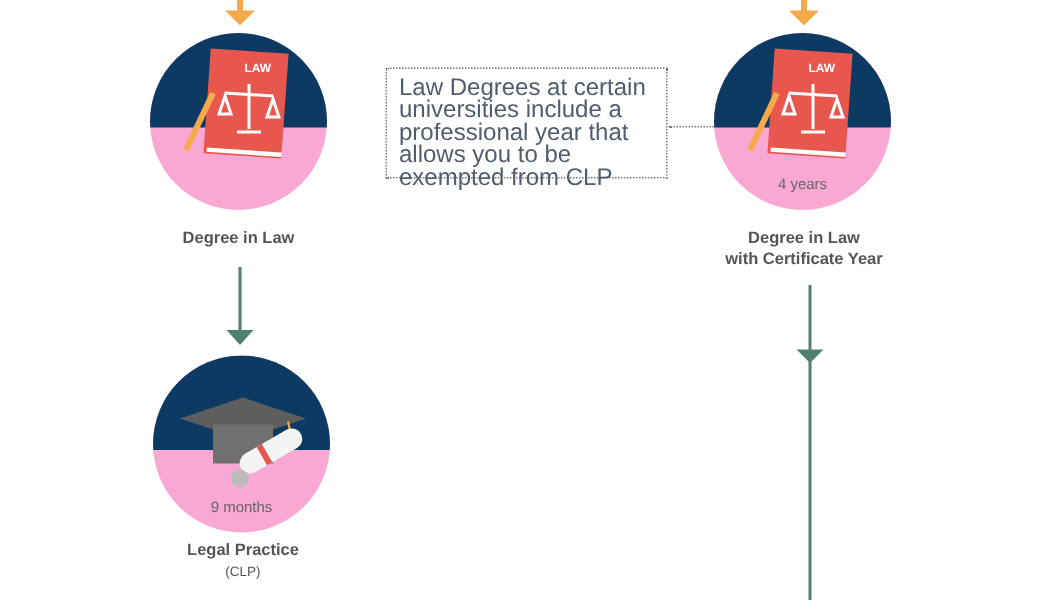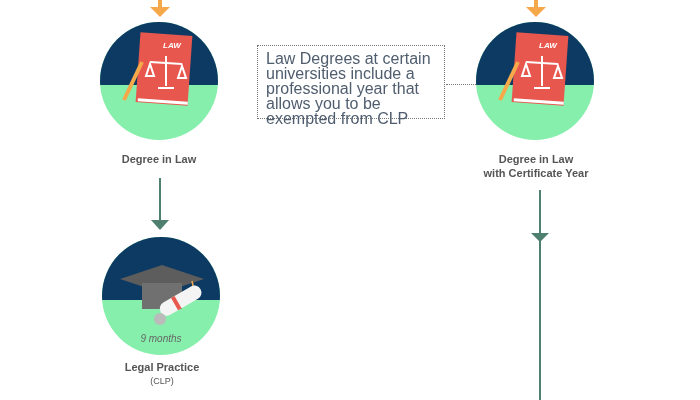--- a/index.html
+++ b/index.html
@@ -1,19 +1,19 @@
 <!DOCTYPE html>
 <html><head>
 <meta charset="utf-8">
 <style>
   html, body { margin:0; padding:0; }
   body { width:700px; height:400px; background:#ffffff; position:relative; overflow:hidden;
          font-family:"Liberation Sans", "DejaVu Sans", sans-serif; }
   .abs { position:absolute; }
-  .node-circle { position:absolute; width:118px; height:118px; border-radius:50%; overflow:hidden; background:#86efac;font-style:italic; }
+  .node-circle { position:absolute; width:118px; height:118px; border-radius:50%; overflow:hidden; background:#f9a8d4; }
   .node-circle .top { position:absolute; left:0; top:0; width:100%; height:53%; background:#0d3a63; }
   .duration { position:absolute; left:0; width:100%; text-align:center; font-size:10px; color:#666; }
   .node-label { position:absolute; text-align:center; font-size:11px; font-weight:bold; color:#555; line-height:14px; }
   .node-sub { font-size:9px; font-weight:normal; color:#555; }
   .note { position:absolute; left:257px; top:45px; width:188px; height:74px; border:1px dotted #777;
           box-sizing:border-box; padding:5px 8px; font-size:16px; line-height:15px; color:#4f5d6e; }
   .dotline { position:absolute; left:446px; top:84px; width:32px; border-top:1px dotted #777; }
 </style>
 </head>
 <body>
@@ -56,20 +56,21 @@
     <text x="45" y="16" fill="#fff" font-size="8" font-weight="bold" font-family="Liberation Sans, sans-serif">LAW</text>
     <g stroke="#fff" stroke-width="2" fill="none">
       <line x1="48" y1="24" x2="48" y2="54"></line>
       <line x1="32" y1="30" x2="64" y2="32"></line>
       <line x1="40" y1="56" x2="56" y2="56"></line>
       <path d="M28,44 L32,32 L36,44 Z"></path>
       <path d="M60,46 L64,34 L68,46 Z"></path>
     </g>
     <line x1="24" y1="30" x2="6" y2="68" stroke="#f5a94a" stroke-width="4"></line>
   </svg>
+  <div class="duration" style="top:96px;">4 years</div>
 </div>
 <div class="node-label" style="left:456px;top:152px;width:160px;">
   <div>Degree in Law</div>
   <div>with Certificate Year</div>
 </div>
 
 <svg class="abs" style="left:150px;top:178px;" width="20" height="54">
   <rect x="9" y="0" width="2" height="44" fill="#4f7f6f"></rect>
   <polygon points="1,42 19,42 10,52" fill="#4f7f6f"></polygon>
 </svg>

